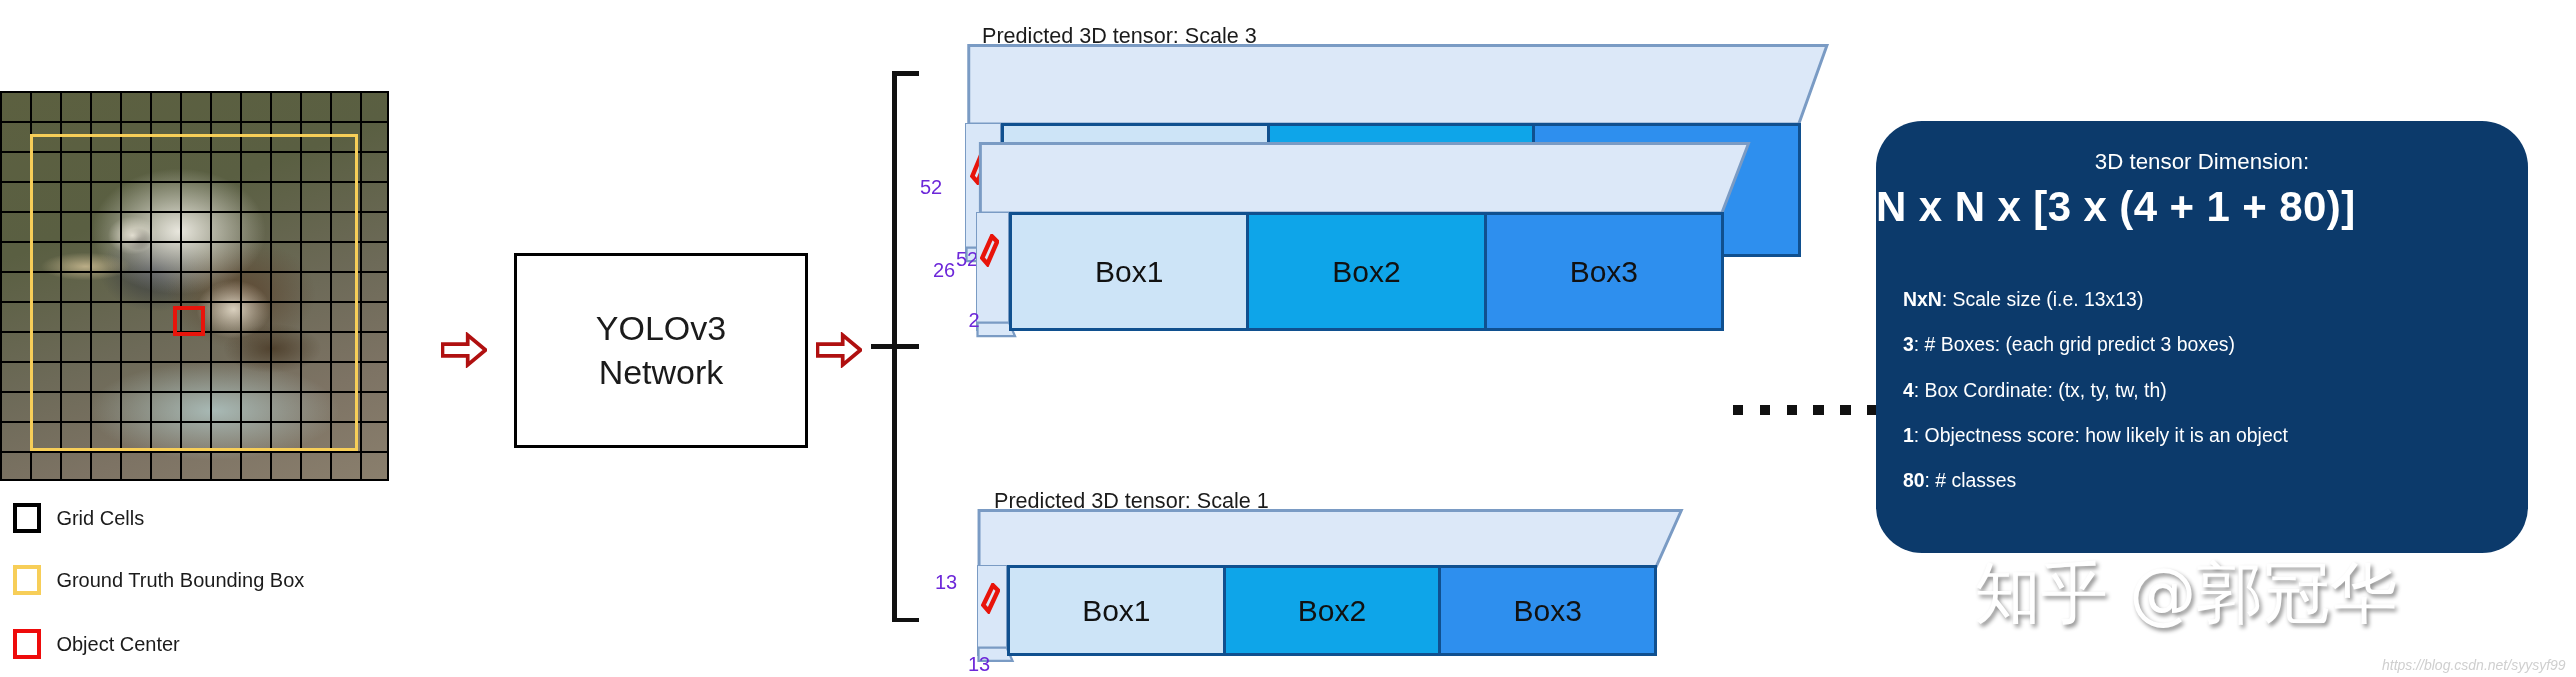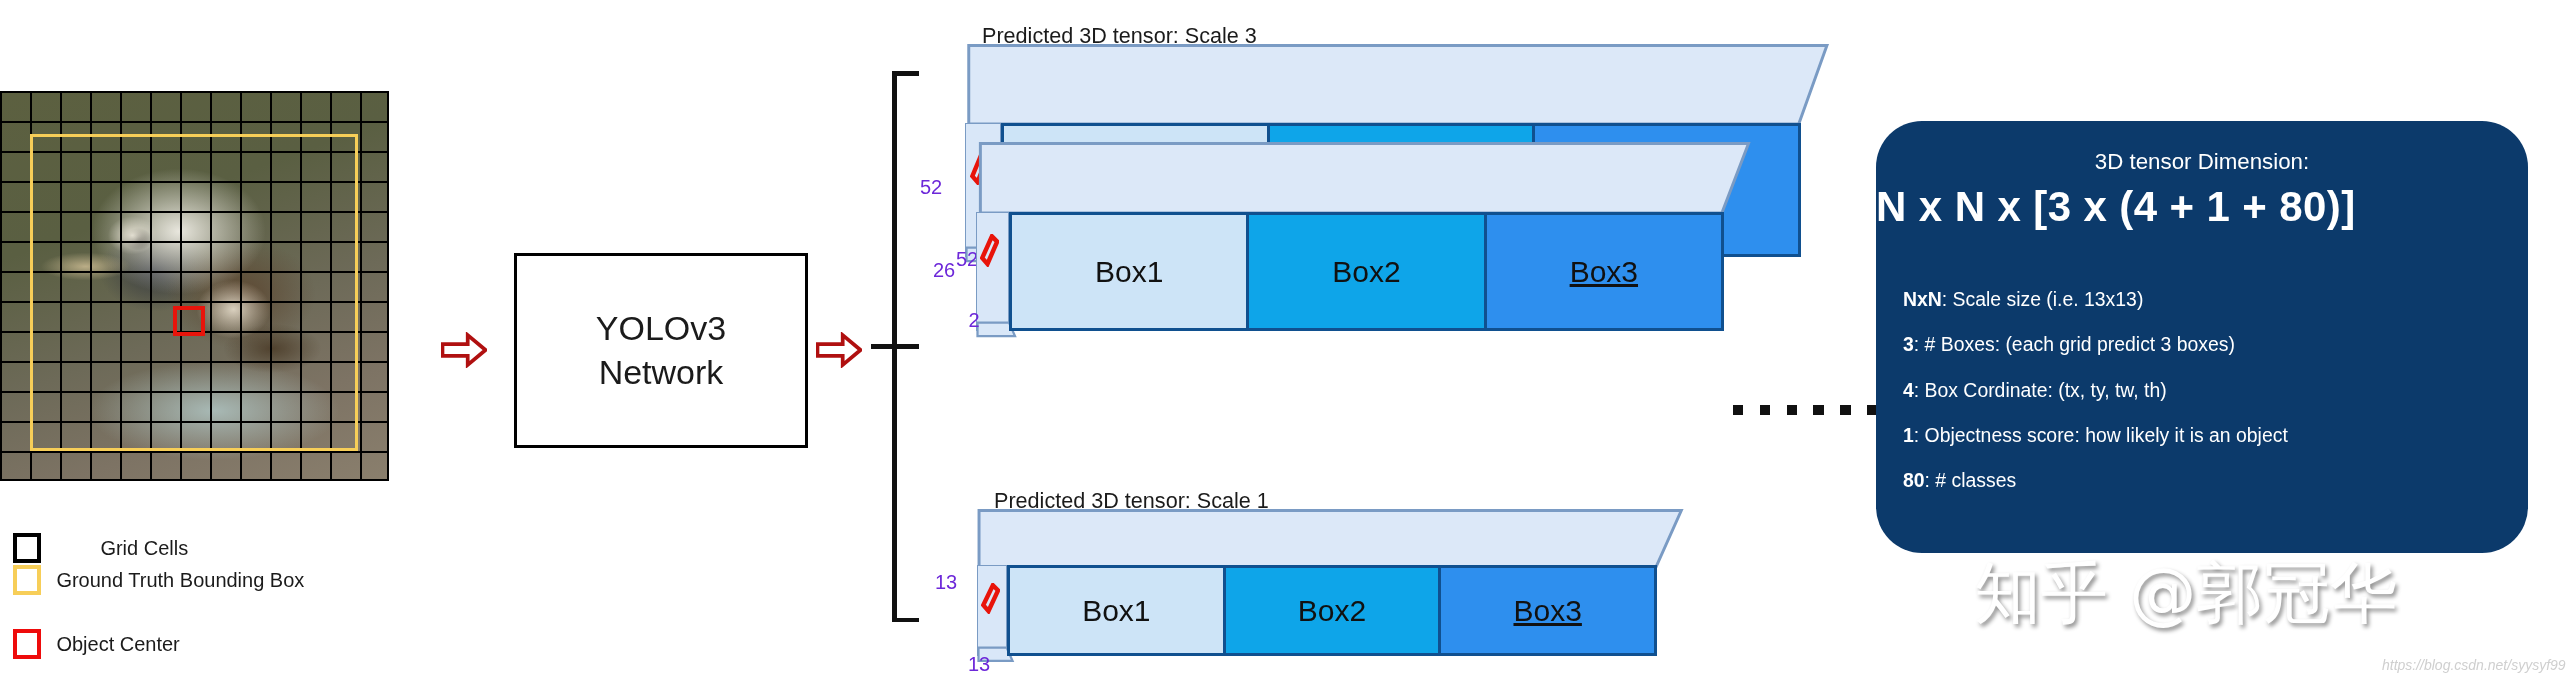--- a/index.html
+++ b/index.html
@@ -67,21 +67,21 @@
   .tensor{position:absolute;}
   .tensor .caption{position:absolute;white-space:nowrap;font-size:21.6px;color:#1b1b1b;}
   .leftface{position:absolute;background:#D9E7F8;border:1.5px solid #7A9BC4;box-sizing:border-box;}
   .frontrow{position:absolute;display:flex;box-sizing:border-box;
             border:3px solid #10508F;background:#fff;}
   .cell{flex:1;display:flex;align-items:center;justify-content:center;
         font-size:30px;color:#111;box-sizing:border-box;}
   .cell + .cell{border-left:3px solid #10508F;}
   .c1{background:#CDE4F7;}
   .c2{background:#0ea5e9;}
-  .c3{background:#2E8FEE;text-decoration:underline;}
+  .c3{background:#2E8FEE;}
   .dim{position:absolute;font-size:20px;color:#6d28d9;}
   .redcell{position:absolute;}
 
   
   #dots{left:1733px;top:405px;display:flex;gap:16.4px;}
   #dots span{width:10.4px;height:10.4px;background:#111;display:block;}
 
   
   #info-panel{left:1876px;top:121px;width:652px;height:432px;
               background:#0C3A6B;border-radius:46px;color:#fff;}
@@ -102,21 +102,21 @@
 </head>
 <body>
 
 <div class="abs" id="input-image">
   <div id="photo"></div>
   <div id="grid"></div>
   <div id="gt-box"></div>
   <div id="center-box"></div>
 </div>
 
-<div class="abs legend-row" style="left:13.4px;top:533px;gap:44px;">
+<div class="abs legend-row" style="left:13.4px;top:503px;">
   <span class="swatch sw-grid"></span>
   <span class="legend-label">Grid Cells</span>
 </div>
 <div class="abs legend-row" style="left:13.4px;top:565px;">
   <span class="swatch sw-gt"></span>
   <span class="legend-label">Ground Truth Bounding Box</span>
 </div>
 <div class="abs legend-row" style="left:13.4px;top:629px;">
   <span class="swatch sw-oc"></span>
   <span class="legend-label">Object Center</span>

